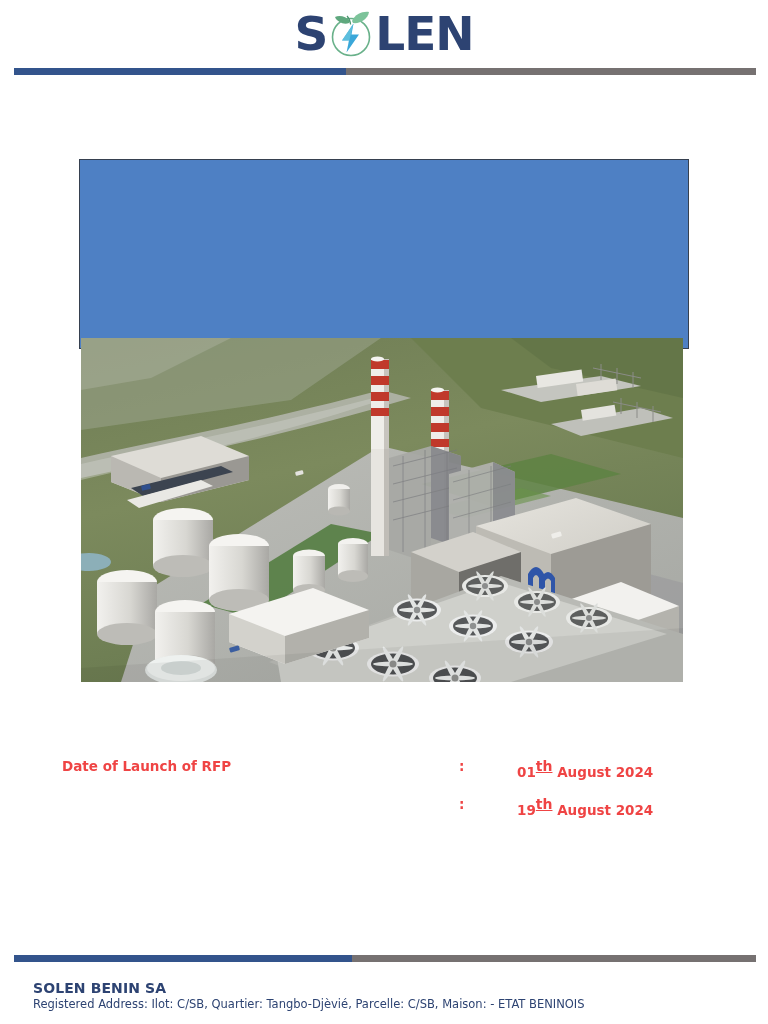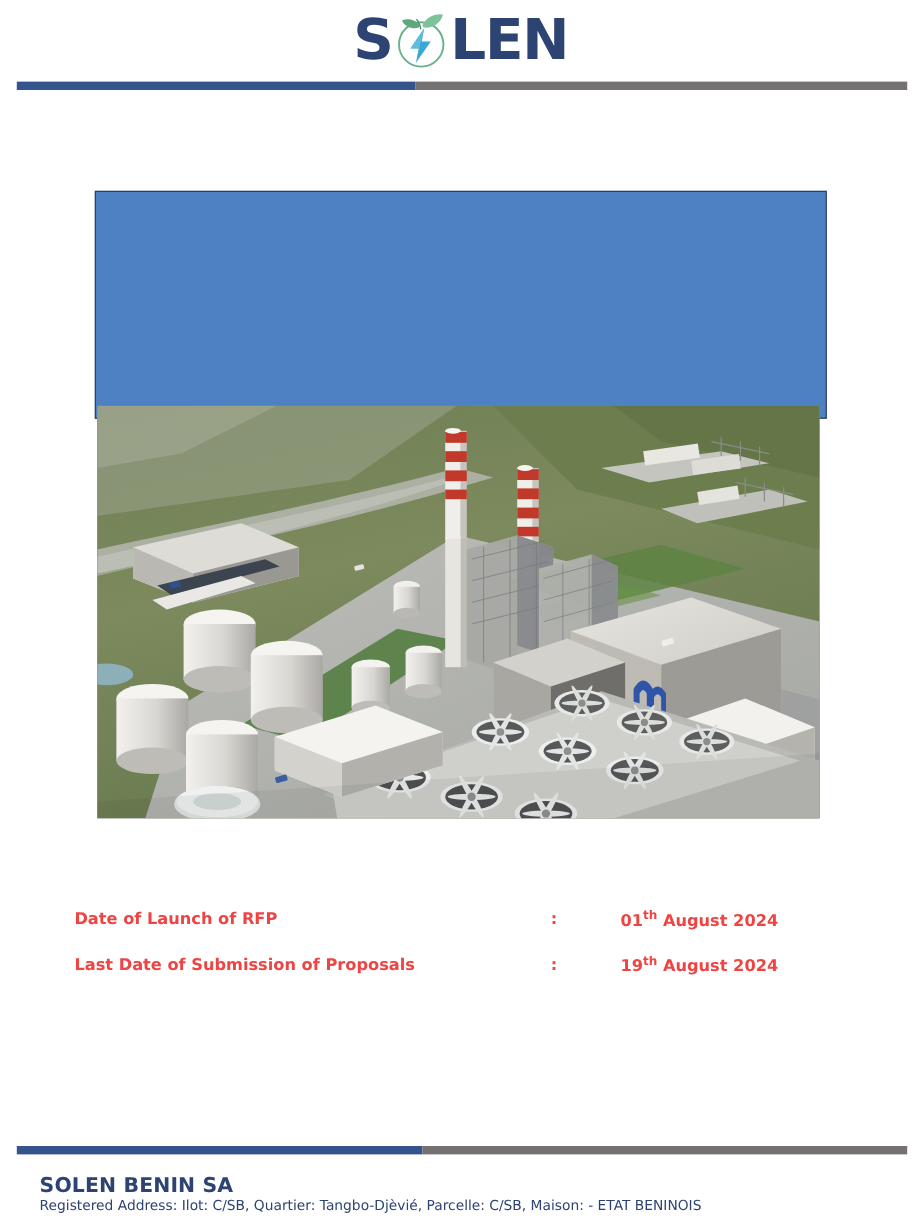--- a/index.html
+++ b/index.html
@@ -132,22 +132,23 @@
     left: 397px;
     top: 0;
   }
   .date-row .val {
     position: absolute;
     left: 455px;
     top: 0;
     white-space: nowrap;
   }
   .date-row .val sup {
-    font-size: 10px;
+    font-size: 14px;
     vertical-align: super;
+    text-decoration: underline;
   }
 
   
   .ftr-rule {
     position: absolute;
     left: 14px;
     top: 955px;
     width: 742px;
     height: 7px;
     display: flex;
@@ -166,21 +167,21 @@
   .footer-text {
     position: absolute;
     left: 33px;
     top: 981px;
     width: 700px;
     color: #2d4372;
     font-family: "DejaVu Sans", sans-serif;
   }
 
   .footer-name {
-    font-size: 17px;
+    font-size: 14px;
     font-weight: bold;
     letter-spacing: 0.1px;
     line-height: 15px;
     margin-bottom: 1px;
   }
   .footer-line {
     font-size: 11.5px;
     line-height: 15px;
     white-space: nowrap;
   }
@@ -533,21 +534,20 @@
 
   <div class="dates">
 
     <div class="date-row">
       <span class="lbl">Date of Launch of RFP</span>
       <span class="colon">:</span>
       <span class="val"><span>01</span><sup>th</sup><span> August 2024</span></span>
     </div>
 
     <div class="date-row">
-      <span class="lbl">Last Date of Submission of Proposals</span>
       <span class="colon">:</span>
       <span class="val"><span>19</span><sup>th</sup><span> August 2024</span></span>
     </div>
 
   </div>
 
   <div class="ftr-rule">
     <div class="seg-blue"></div>
     <div class="seg-gray"></div>
   </div>

